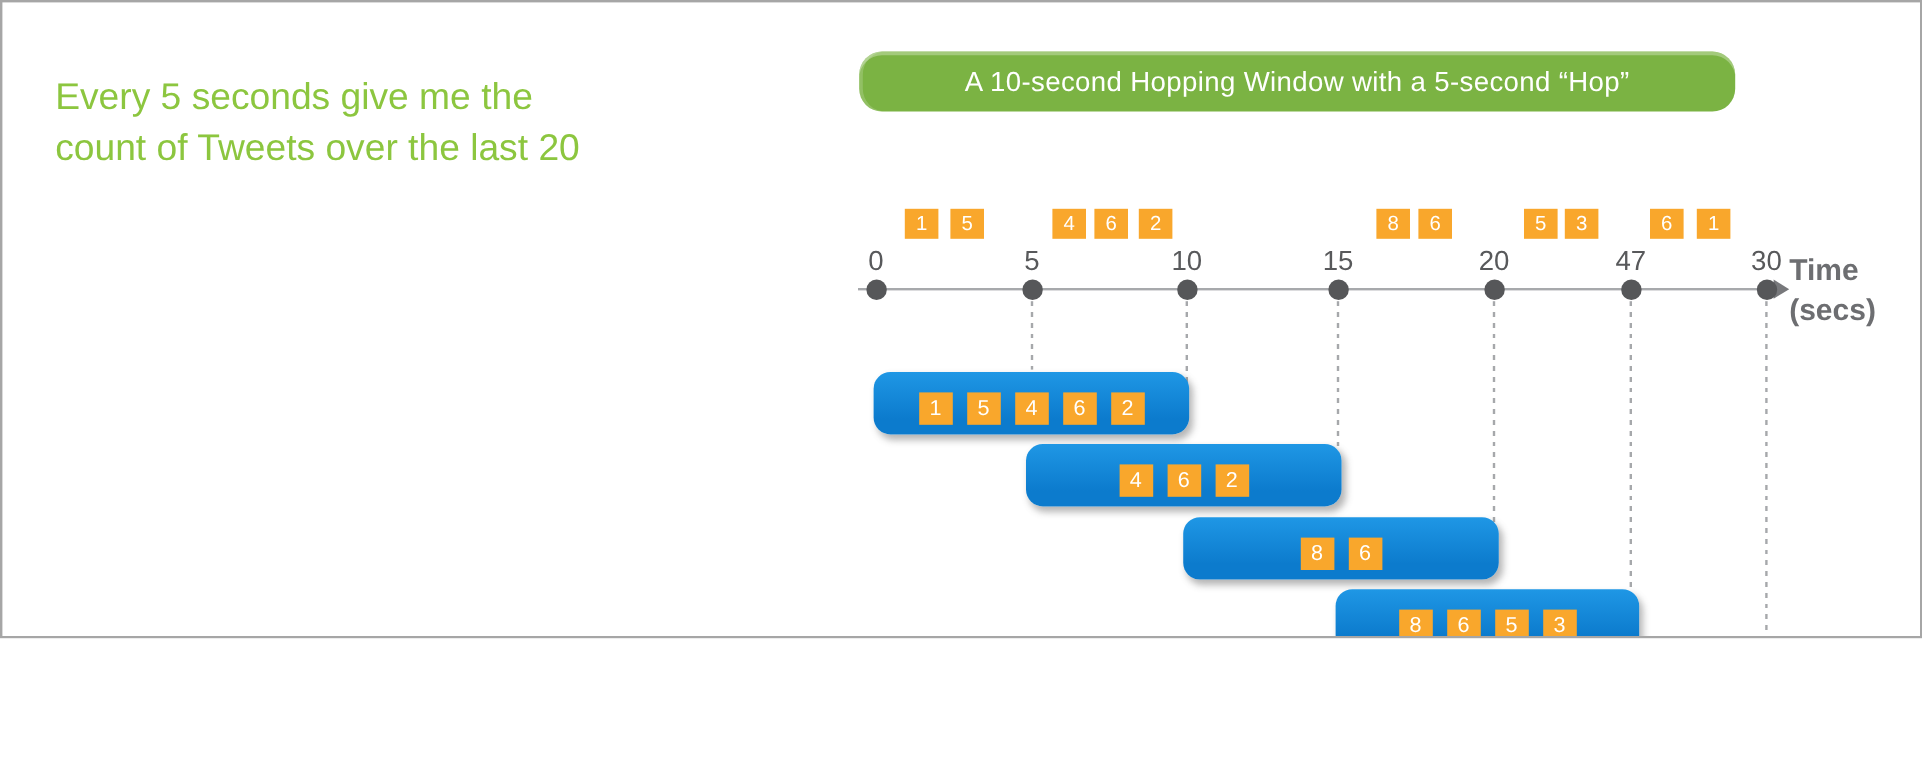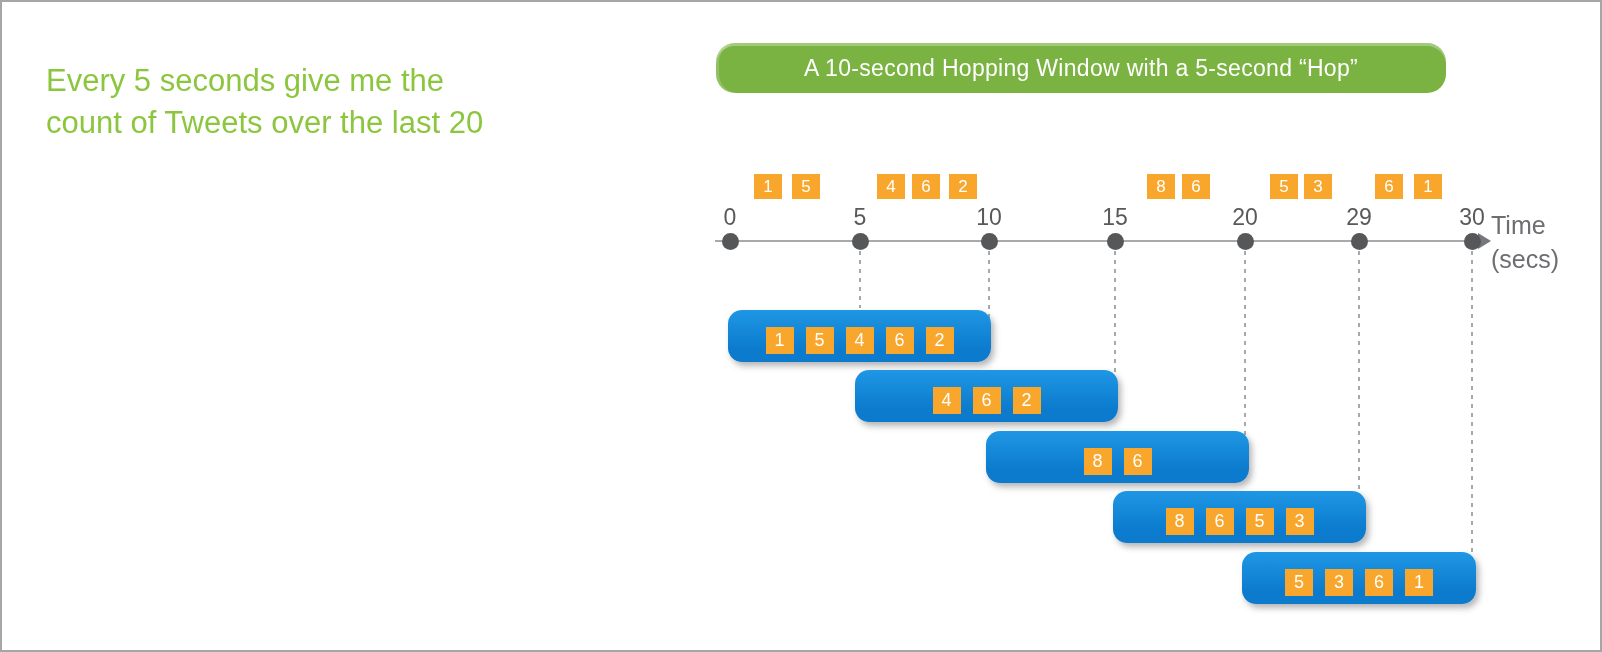--- a/index.html
+++ b/index.html
@@ -1,21 +1,21 @@
 <!DOCTYPE html>
 <html><head>
 <meta charset="utf-8">
 <style>
   html, body { margin: 0; padding: 0; background: #ffffff; }
   * { box-sizing: border-box; }
 
   .frame {
     position: relative;
     width: 1602px;
-    height: 652px;
+    height: 532px;
     background: var(--bg, #ffffff);
     border: 2px solid var(--frame-border, #a6a6a6);
     overflow: hidden;
     font-family: "Liberation Sans", sans-serif;
     padding-left: 24px;
   }
 
   .headline {
     position: absolute;
     left: 44px;
@@ -75,21 +75,21 @@
     width: 2px;
     background: repeating-linear-gradient(to bottom, var(--dash-line, #a6a8ab) 0 4px, transparent 4px 9px);
   }
   .time-label {
     position: absolute;
     left: 1489px;
     top: 206px;
     color: var(--time-label, #6d6e71);
     font-size: 25px;
     line-height: 34px;
-    font-weight: 400;
+    font-weight: 700;
   }
 
   .chip {
     position: absolute;
     width: 28px; height: 25px;
     background: var(--event-orange, #f9a72c);
     color: var(--event-text, #ffffff);
     display: flex;
     align-items: center;
     justify-content: center;
@@ -149,21 +149,21 @@
       <div class="tick-label" style="left: 728px; top: 202px;">0</div>
       <div class="tick-dot" style="left: 850px; top: 231px;"></div>
       <div class="tick-label" style="left: 858px; top: 202px;">5</div>
       <div class="tick-dot" style="left: 979px; top: 231px;"></div>
       <div class="tick-label" style="left: 987px; top: 202px;">10</div>
       <div class="tick-dot" style="left: 1105px; top: 231px;"></div>
       <div class="tick-label" style="left: 1113px; top: 202px; text-align: right;">15</div>
       <div class="tick-dot" style="left: 1235px; top: 231px;"></div>
       <div class="tick-label" style="left: 1243px; top: 202px;">20</div>
       <div class="tick-dot" style="left: 1349px; top: 231px;"></div>
-      <div class="tick-label" style="left: 1357px; top: 202px;">29</div>
+      <div class="tick-label" style="left: 1357px; top: 202px;">47</div>
       <div class="tick-dot" style="left: 1462px; top: 231px;"></div>
       <div class="tick-label" style="left: 1470px; top: 202px;">30</div>
       <div class="chip" style="left: 752px; top: 172px;">1</div>
       <div class="chip" style="left: 790px; top: 172px;">5</div>
       <div class="chip" style="left: 875px; top: 172px;">4</div>
       <div class="chip" style="left: 910px; top: 172px;">6</div>
       <div class="chip" style="left: 947px; top: 172px;">2</div>
       <div class="chip" style="left: 1145px; top: 172px;">8</div>
       <div class="chip" style="left: 1180px; top: 172px;">6</div>
       <div class="chip" style="left: 1268px; top: 172px;">5</div>

